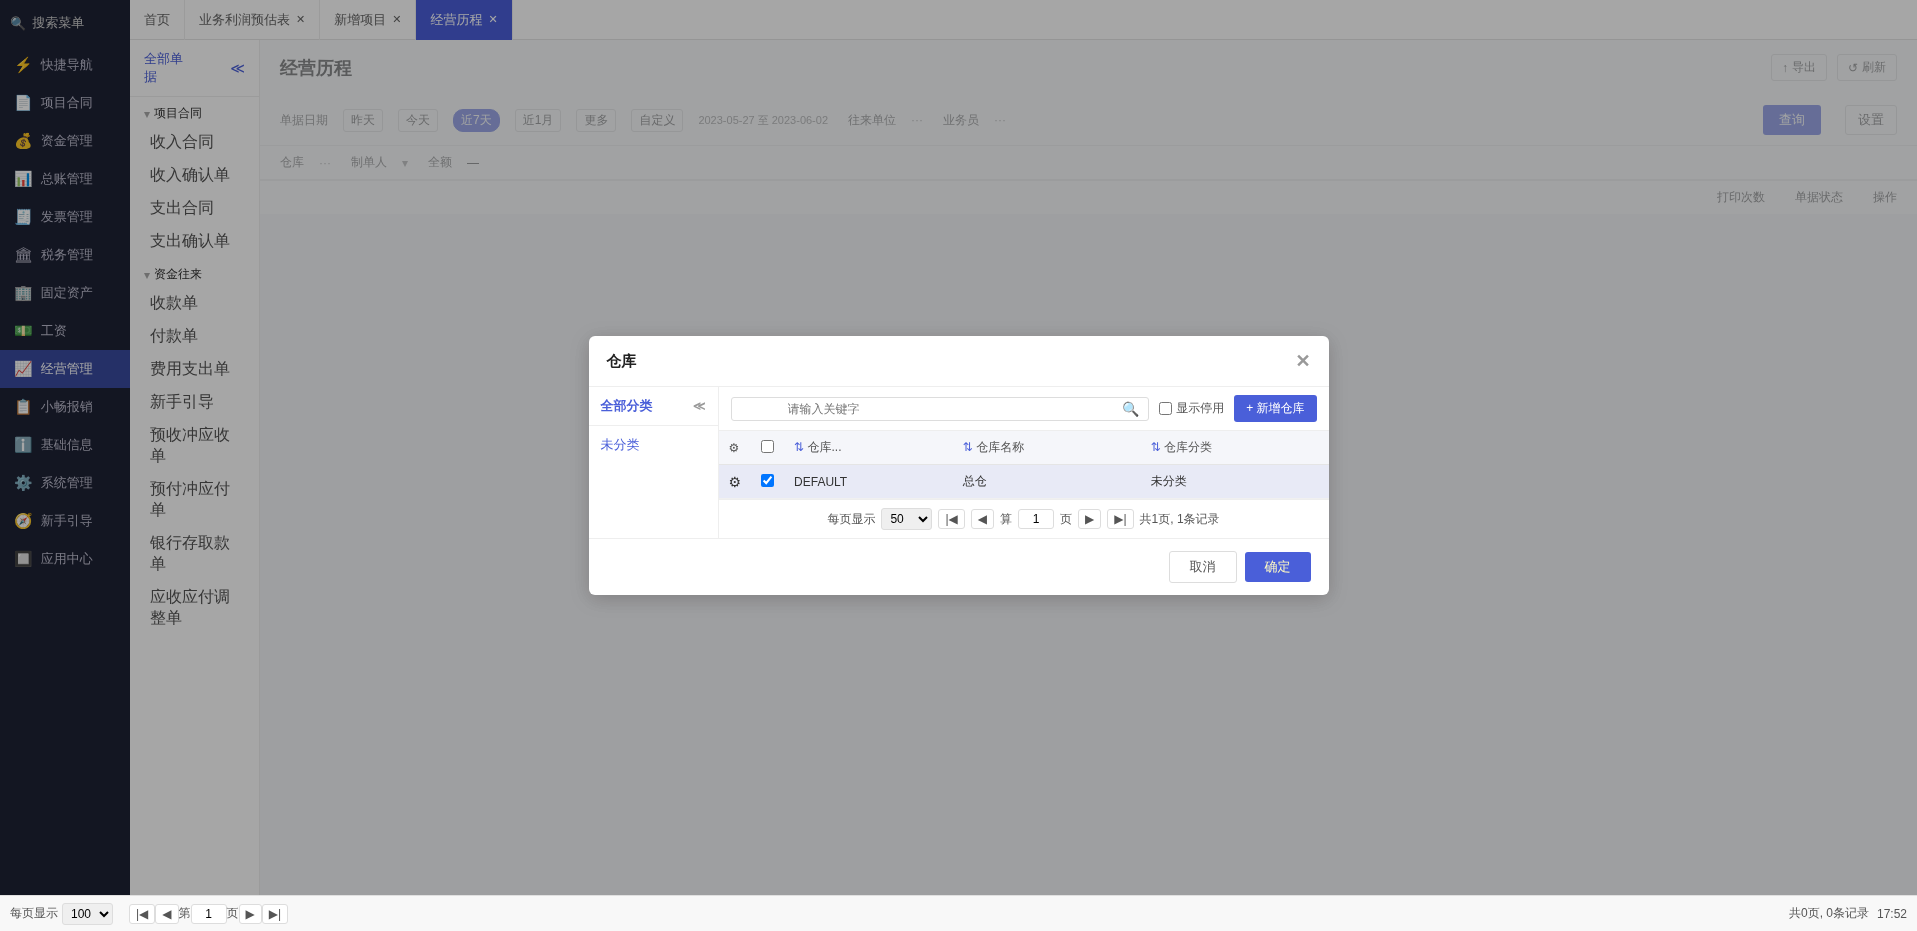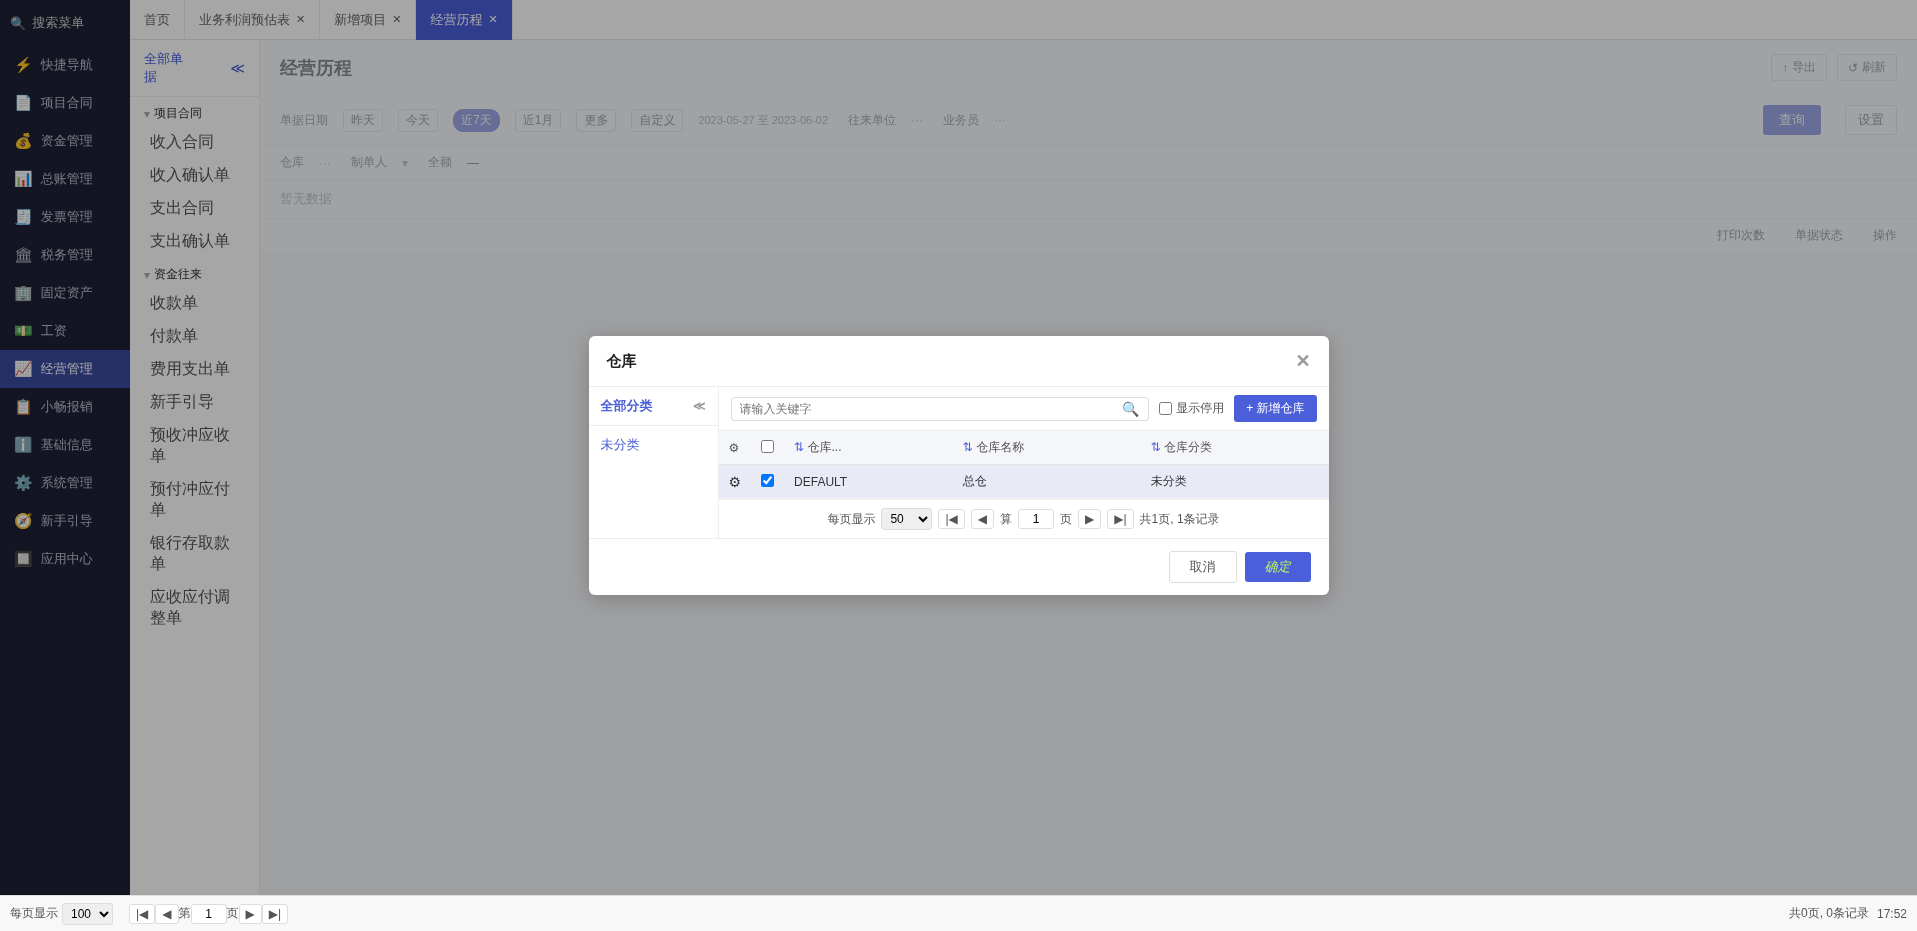--- a/index.html
+++ b/index.html
@@ -81,21 +81,21 @@
 
     
     .right-panel { flex: 1; display: flex; flex-direction: column; overflow: hidden; }
     .right-panel-toolbar {
       padding: 8px 12px; display: flex; align-items: center; gap: 10px; border-bottom: 1px solid #eee;
     }
     .search-input-wrap {
       border: 1px solid #ddd; border-radius: 3px; display: flex; align-items: center; padding: 3px 8px; flex: 1;
     }
     .search-input-wrap input {
-      border: none; outline: none; font-size: 12px; flex: 1; color: #3b82f6;
+      border: none; outline: none; font-size: 12px; flex: 1; color: #3b82f6; margin-left: 48px;
     }
     .search-icon-btn { color: #999; font-size: 14px; cursor: pointer; }
     .show-disabled { display: flex; align-items: center; gap: 4px; font-size: 12px; color: #555; }
     .btn-add-warehouse {
       background: #4a5fd9; color: #fff; border: none; border-radius: 3px; padding: 5px 12px; font-size: 12px; cursor: pointer; display: flex; align-items: center; gap: 4px; white-space: nowrap;
     }
 
     
     .data-table { width: 100%; border-collapse: collapse; font-size: 12px; }
     .data-table th {
@@ -114,21 +114,21 @@
     .page-size-select { border: 1px solid #ddd; border-radius: 3px; padding: 2px 4px; font-size: 12px; }
     .page-nav-btn { border: 1px solid #ddd; background: #fff; border-radius: 3px; padding: 2px 6px; cursor: pointer; font-size: 12px; color: #555; }
     .page-nav-btn:disabled { color: #ccc; cursor: default; }
     .page-input { border: 1px solid #ddd; border-radius: 3px; width: 36px; text-align: center; padding: 2px 4px; font-size: 12px; }
 
     
     .dialog-actions {
       padding: 12px 18px; display: flex; align-items: center; justify-content: flex-end; gap: 8px; border-top: 1px solid #eee;
     }
     .btn-cancel { background: #fff; border: 1px solid #ddd; border-radius: 3px; padding: 6px 20px; font-size: 13px; cursor: pointer; color: #555; }
-    .btn-confirm { background: #4a5fd9; color: #bef264; border: none; border-radius: 3px; padding: 6px 20px; font-size: 13px; cursor: pointer; font-style: italic; }
+    .btn-confirm { background: #4a5fd9; color: #fef9c3; border: none; border-radius: 3px; padding: 6px 20px; font-size: 13px; cursor: pointer; }
 
     
     .sub-nav { background: #fff; width: 130px; position: fixed; left: 130px; top: 40px; bottom: 0; border-right: 1px solid #eee; overflow-y: auto; z-index: 5; }
     .sub-nav-header { padding: 10px 14px; display: flex; align-items: center; justify-content: space-between; color: #4a5fd9; font-size: 13px; border-bottom: 1px solid #eee; gap: 41px; }
     .sub-nav-group-label { padding: 8px 14px 4px; color: #333; font-size: 12px; display: flex; align-items: center; gap: 4px; }
     .sub-nav-item { padding: 6px 20px; color: #555; font-size: 16px; cursor: pointer; }
 
     
     .main-with-subnav {
       position: fixed; left: 260px; top: 40px; right: 0; bottom: 0; background: #f5f6fa;
@@ -320,23 +320,20 @@
       <span class="filter-label">制单人</span>
       <span style="color:#999; font-size:12px;">▾</span>
     </div>
     <div class="filter-group">
       <span class="filter-label">全额</span>
       <span>—</span>
     </div>
   </div>
 
 
-  <div style="background:#fff; margin:0; padding:10px 20px; display:flex; align-items:center; gap:10px;">
-    <span style="color:#999; font-size:13px;">暂无数据</span>
-  </div>
 
   <div style="background:#fff; padding:8px 20px; display:flex; justify-content:flex-end; gap:30px; font-size:12px; color:#555; border-top:1px solid #eee;">
     <span>打印次数</span>
     <span>单据状态</span>
     <span>操作</span>
   </div>
 </div>
 
 <div class="taskbar">
   <span>每页显示</span>

